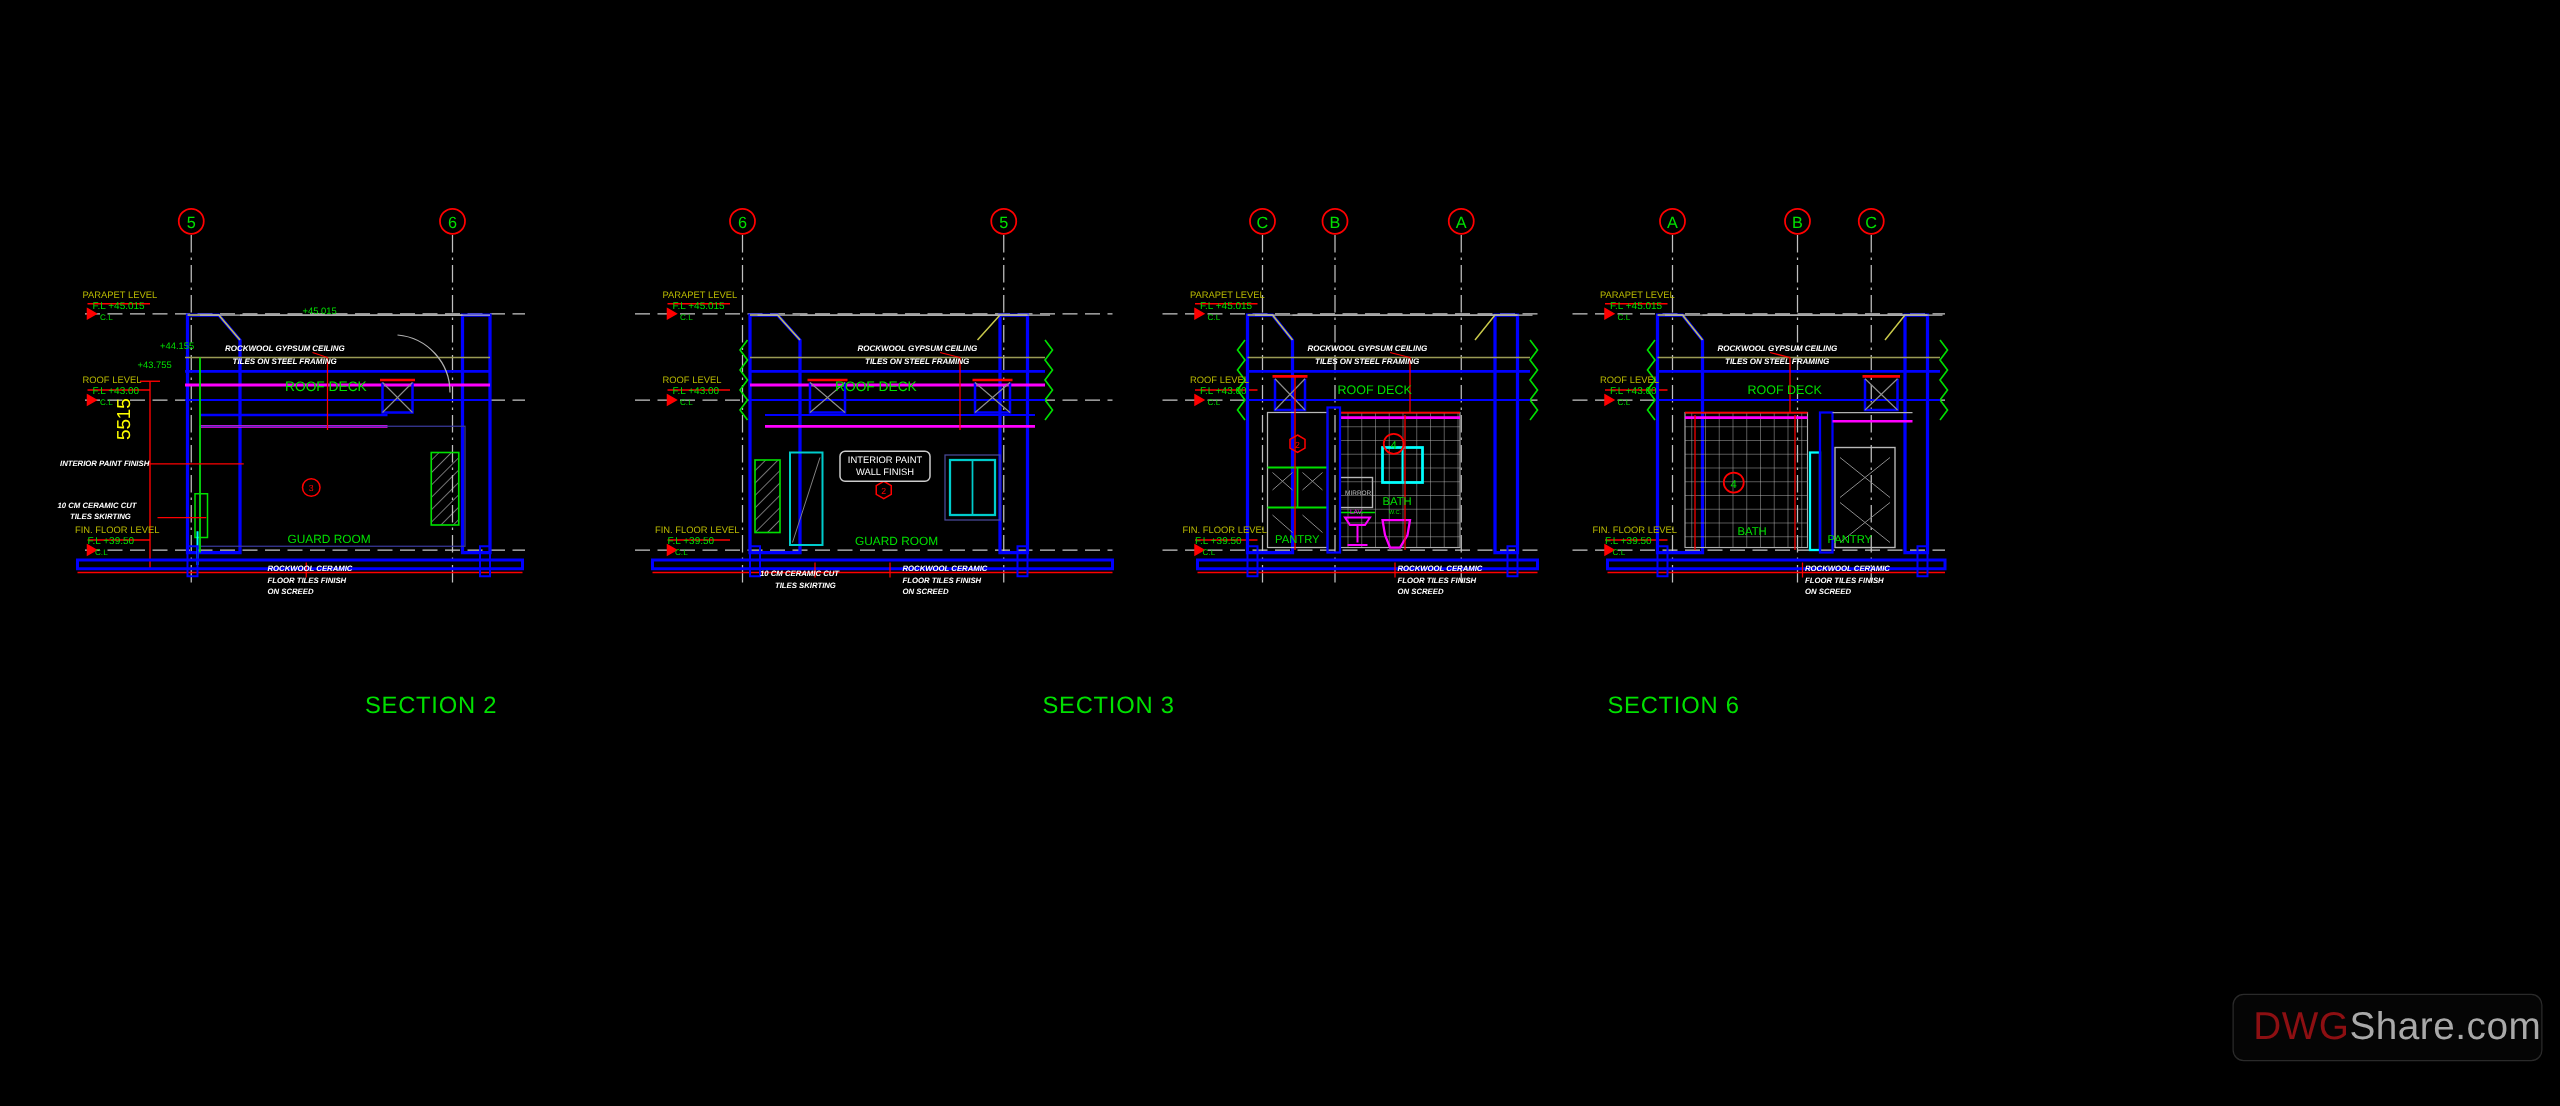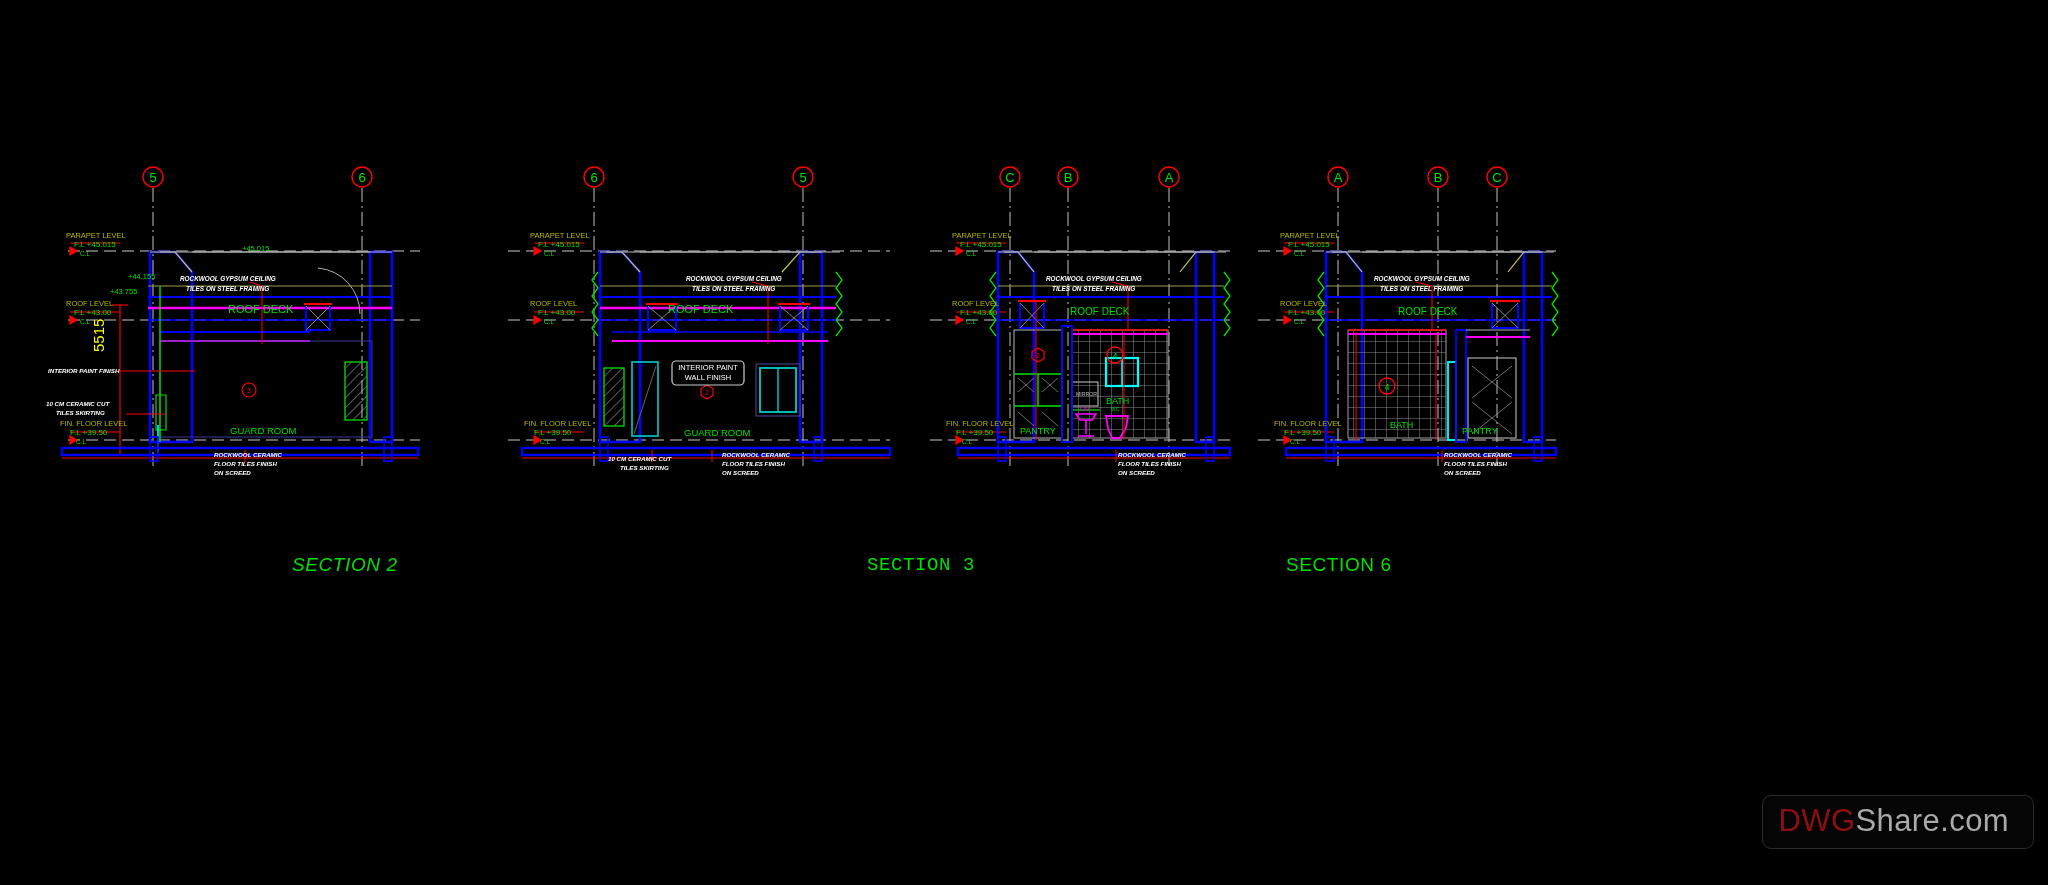--- a/index.html
+++ b/index.html
@@ -8,21 +8,21 @@
   #stage{position:relative;width:2048px;height:885px;background:#000000;}
   svg.cad{position:absolute;left:0;top:0;width:2048px;height:885px;}
   .txt{font-family:"Liberation Sans",sans-serif;}
   .sec-title{
     position:absolute;color:#00e000;font-size:19px;letter-spacing:.6px;
     font-family:"Liberation Sans",sans-serif;white-space:nowrap;
   }
   .watermark{
     position:absolute;right:14px;bottom:36px;
     border:1px solid #2a2a2a;border-radius:9px;
-    padding:7px 24px 9px 16px;
+    padding:7px 0 9px 16px;
     font-size:31px;letter-spacing:.4px;
     font-family:"Liberation Sans",sans-serif;
     background:#050505;
   }
   .wm-red{color:#8d0f12;}
   .wm-gray{color:#a9a9a9;}
 </style>
 </head>
 <body>
 
@@ -478,21 +478,21 @@
       <text x="1444" y="466" fill="#ffffff" font-size="6.2" font-style="italic" font-weight="bold" class="txt">FLOOR TILES FINISH</text>
       <text x="1444" y="475" fill="#ffffff" font-size="6.2" font-style="italic" font-weight="bold" class="txt">ON SCREED</text>
 
       <text x="1398" y="315" fill="#00e000" font-size="10" class="txt">ROOF DECK</text>
       <text x="1390" y="428" fill="#00e000" font-size="9" class="txt">BATH</text>
       <text x="1462" y="434" fill="#00e000" font-size="9" class="txt">PANTRY</text>
       <text x="1387" y="390" text-anchor="middle" fill="#00e000" font-size="9" class="txt">4</text>
     </g>
   </svg>
 
-  <div class="sec-title" style="left:292px;top:554px;font-style:italic;">SECTION 2</div>
-  <div class="sec-title" style="left:867px;top:554px;font-family:Liberation Mono, monospace;">SECTION 3</div>
+  <div class="sec-title" style="left:292px;top:554px;">SECTION 2</div>
+  <div class="sec-title" style="left:834px;top:554px;">SECTION 3</div>
   <div class="sec-title" style="left:1286px;top:554px;">SECTION 6</div>
 
   <div class="watermark">
     <span class="wm-red">DWG</span><span class="wm-gray">Share.com</span>
   </div>
 
 </div>
 
 </body></html>

